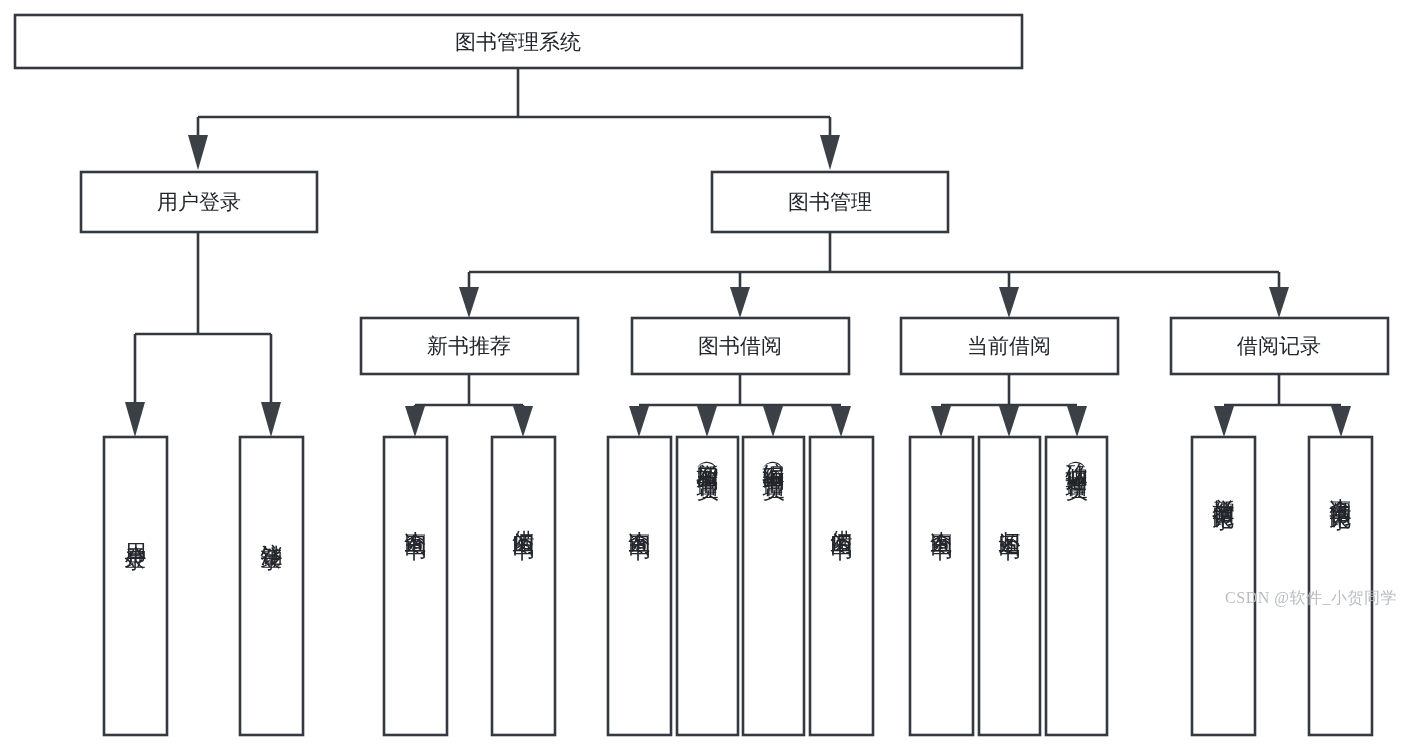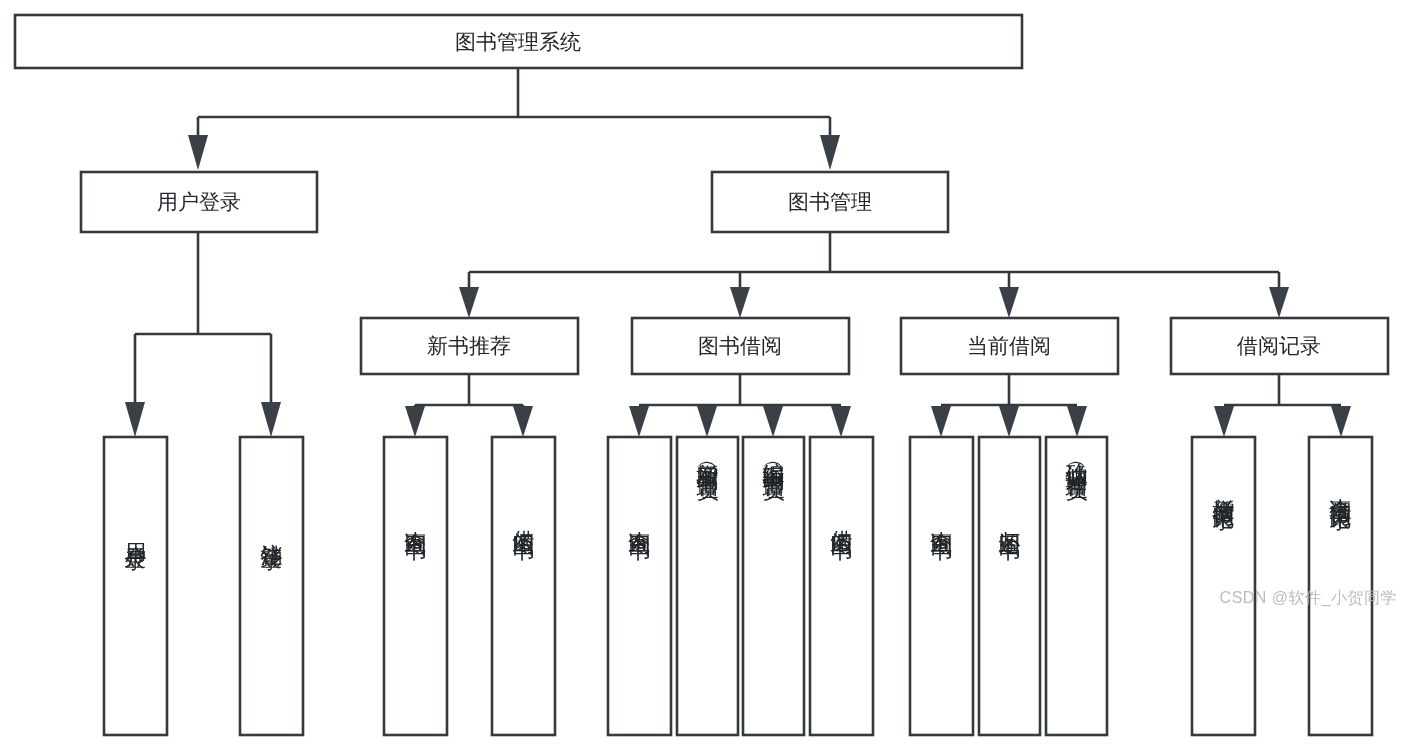--- a/index.html
+++ b/index.html
@@ -62,21 +62,21 @@
     font-size: 22px;
     line-height: 1;
     letter-spacing: 2.5px;
     color: #22262b;
     white-space: nowrap;
   }
   .watermark {
     position: absolute;
     right: 8px;
     bottom: 6px;
-    font-family: Liberation Sans, sans-serif;
+    font-family: Liberation Serif, serif;
     font-size: 16px;
     color: #b9bcc0;
     letter-spacing: 0.5px;
     user-select: none;
   }
 </style>
 </head>
 <body>
 
 <div id="diagram-root">

